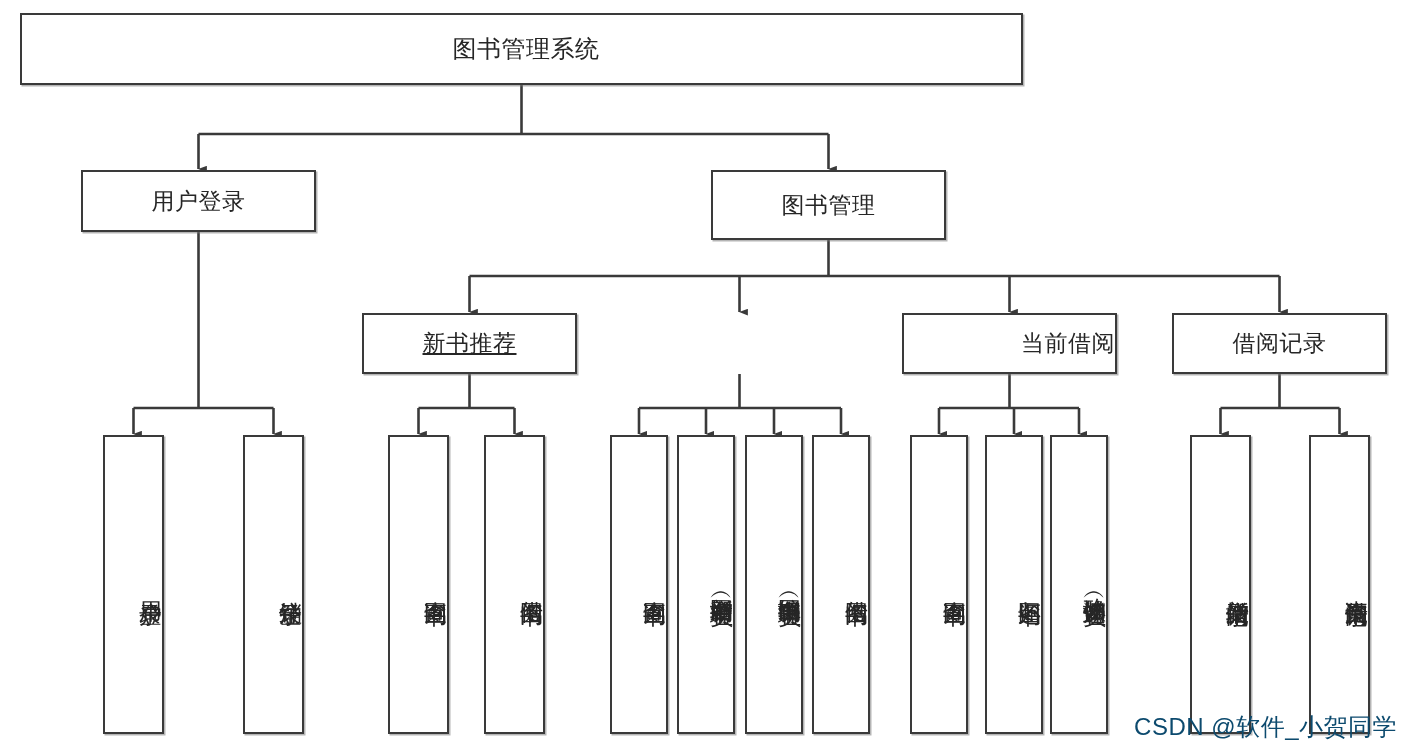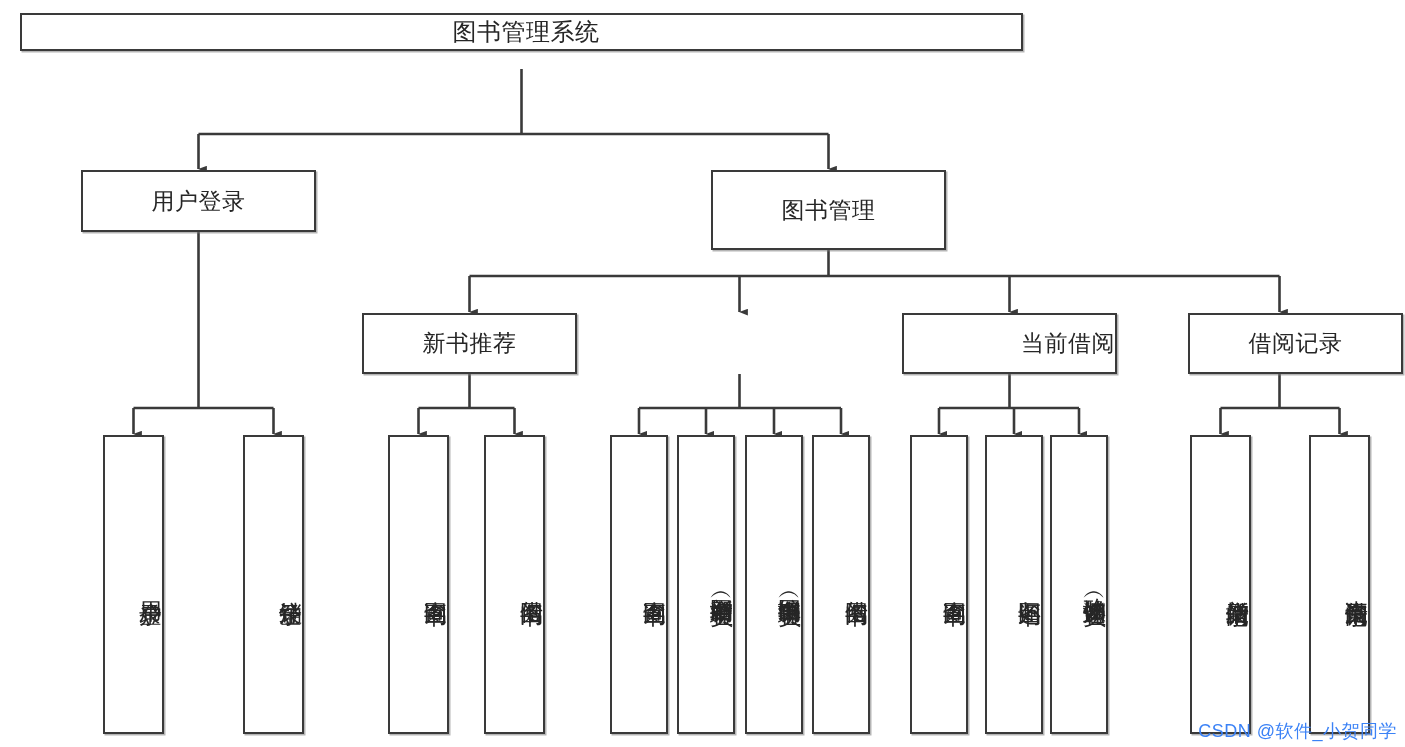--- a/index.html
+++ b/index.html
@@ -58,22 +58,22 @@
     left: 0;
     top: 0;
     width: 1405px;
     height: 747px;
     pointer-events: none;
   }
   .watermark {
     position: absolute;
     right: 8px;
     bottom: 4px;
-    font-size: 18px;
-    color: #3b82f6;
+    font-size: 24px;
+    color: #0c4a6e;
     letter-spacing: 0.5px;
     white-space: nowrap;
   }
 </style>
 </head>
 <body>
 
 <div id="canvas">
 
   <svg id="edges" viewBox="0 0 1405 747" xmlns="http://www.w3.org/2000/svg">
@@ -112,42 +112,42 @@
         <path d="M 939 408 L 939 434" marker-end="url(#arrowhead)"></path>
         <path d="M 1014 408 L 1014 434" marker-end="url(#arrowhead)"></path>
         <path d="M 1079 408 L 1079 434" marker-end="url(#arrowhead)"></path>
         <path d="M 1279.5 374 L 1279.5 408"></path>
         <path d="M 1220.5 408 L 1339.5 408"></path>
         <path d="M 1220.5 408 L 1220.5 434" marker-end="url(#arrowhead)"></path>
         <path d="M 1339.5 408 L 1339.5 434" marker-end="url(#arrowhead)"></path>
       </g>
   </svg>
 
-  <div class="node horiz root" id="node-root" style="left:20px; top:13px; width:1003px; height:38px;padding-left:9px;">
+  <div class="node horiz root" id="node-root" style="left:20px; top:13px; width:1003px; height:72px;padding-left:9px;">
     <span class="label">图书管理系统</span>
   </div>
 
   <div class="node horiz" id="node-user-login" style="left:81px; top:170px; width:235px; height:62px;">
     <span class="label">用户登录</span>
   </div>
 
-  <div class="node horiz" id="node-book-management" style="left:711px; top:170px; width:235px; height:80px;">
+  <div class="node horiz" id="node-book-management" style="left:711px; top:170px; width:235px; height:70px;">
     <span class="label">图书管理</span>
   </div>
 
-  <div class="node horiz" id="node-new-book-recommend" style="left:362px; top:313px; width:215px; height:61px;">
+  <div class="node horiz" id="node-new-book-recommend" style="left:362px; top:313px; width:215px; height:61px;text-decoration:underline;">
     <span class="label">新书推荐</span>
   </div>
 
 
   <div class="node horiz" id="node-current-borrow" style="left:902px; top:313px; width:215px; height:61px;justify-content:flex-end;">
     <span class="label">当前借阅</span>
   </div>
 
-  <div class="node horiz" id="node-borrow-record" style="left:1172px; top:313px; width:215px; height:61px;margin-left:16px;">
+  <div class="node horiz" id="node-borrow-record" style="left:1172px; top:313px; width:215px; height:61px;">
     <span class="label">借阅记录</span>
   </div>
 
   <div class="node vert" id="node-leaf-user-login" style="left:103px; top:435px; width:61px; height:299px;">
     <span class="label">用户登录</span>
   </div>
   <div class="node vert" id="node-leaf-user-logout" style="left:243px; top:435px; width:61px; height:299px;">
     <span class="label">注销登录</span>
   </div>
   <div class="node vert" id="node-leaf-query-book-rec" style="left:388px; top:435px; width:61px; height:299px;">

